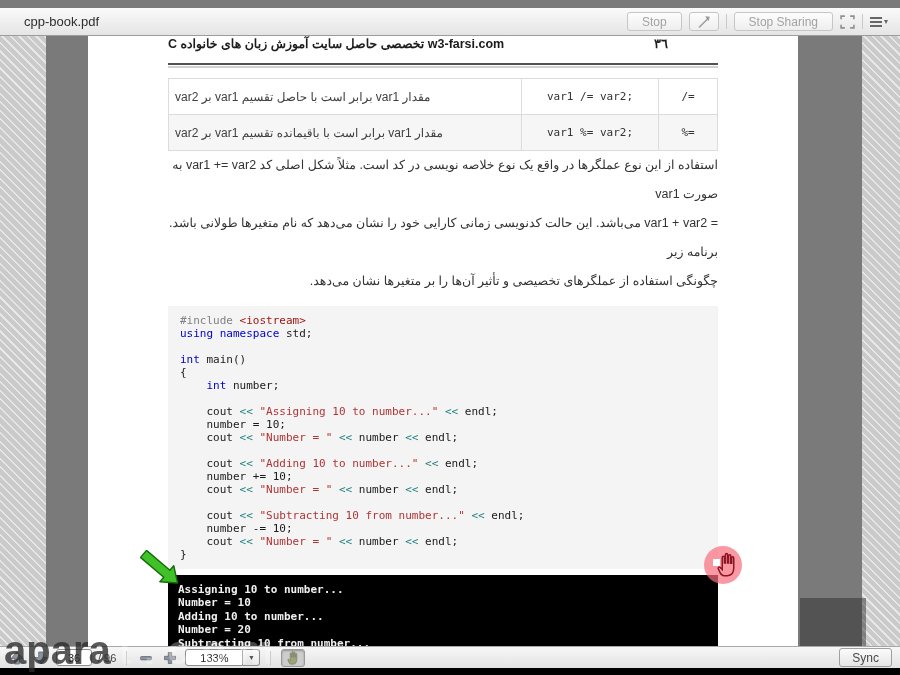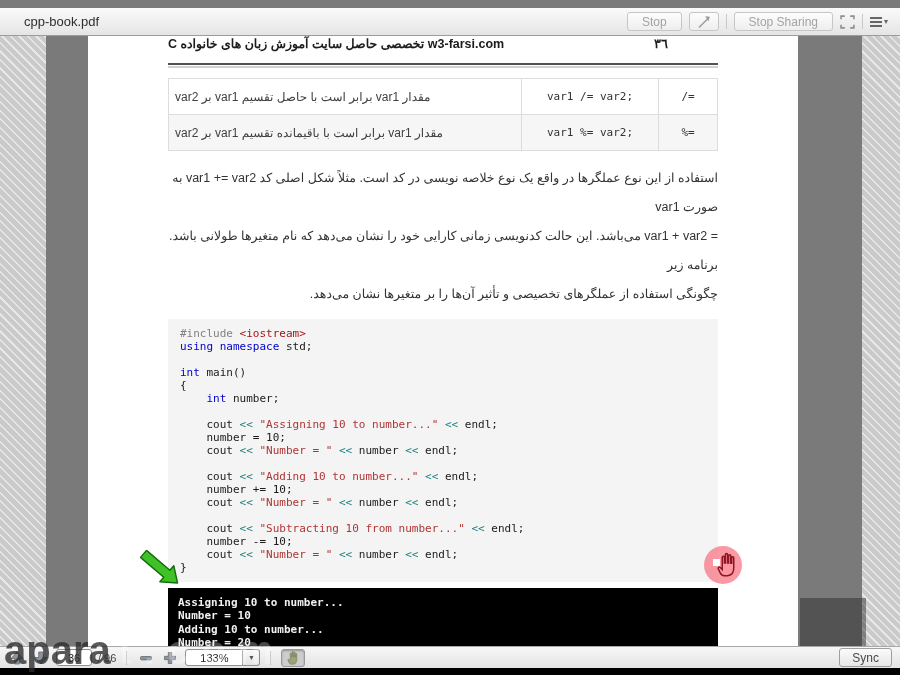--- a/index.html
+++ b/index.html
@@ -52,21 +52,21 @@
   .ph-num{margin-left:auto;margin-right:50px;font-size:13px;font-weight:bold;color:#1c1c1c;}
   .ph-rule{height:0;border-bottom:2px solid #525252;box-shadow:0 3px 0 rgba(185,185,185,.65);margin-top:3px;}
 
   .op-table{width:100%;border-collapse:collapse;margin-top:13px;direction:rtl;}
   .op-table td{border:1px solid #dcdcdc;height:35px;padding:0 6px;}
   .op-table tr:nth-child(2){background:#f6f6f6;}
   .td-op{width:46px;text-align:center;font-family:"DejaVu Sans Mono",monospace;font-size:11px;color:#333;direction:ltr;}
   .td-ex{width:124px;text-align:center;font-family:"DejaVu Sans Mono",monospace;font-size:11px;color:#333;direction:ltr;}
   .td-desc{text-align:left;font-size:12px;color:#404040;}
 
-  .intro{margin-top:13px;direction:rtl;font-size:12.5px;color:#333;}
+  .intro{margin-top:0;direction:rtl;font-size:12.5px;color:#333;}
   .para-line{line-height:29px;text-align:right;}
 
   .code-block{margin-top:10px;background:#f4f4f4;padding:8px 12px;direction:ltr;
     font-family:"DejaVu Sans Mono",monospace;font-size:11px;}
   .code-line{line-height:13px;white-space:pre;min-height:13px;}
   .tok-pl{color:#1a1a1a;} .tok-kw{color:#0000cc;} .tok-dir{color:#828282;}
   .tok-inc{color:#a31515;} .tok-str{color:#b03434;} .tok-op{color:#1b7e7e;}
 
   .console{margin-top:6px;background:#000;padding:8px 10px;direction:ltr;
     font-family:"DejaVu Sans Mono",monospace;font-size:11px;font-weight:bold;color:#f0f0f0;}

